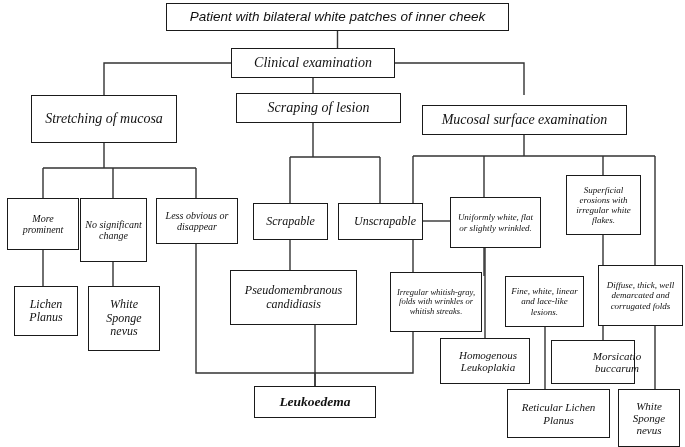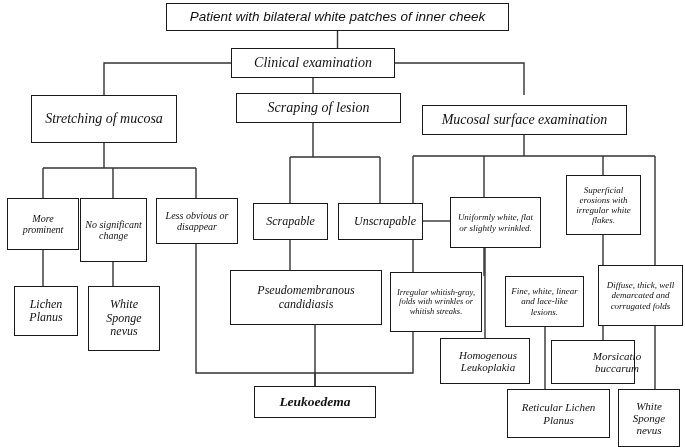--- a/index.html
+++ b/index.html
@@ -83,21 +83,21 @@
       </div>
       <div class="node f-serif" style="left: 566px; top: 175px; width: 75px; height: 60px; font-size: 9px;">
         <span>Superficial erosions with irregular white flakes.</span>
       </div>
       <div class="node f-serif" style="left: 14px; top: 286px; width: 64px; height: 50px; font-size: 12px;">
         <span>Lichen Planus</span>
       </div>
       <div class="node f-serif" style="left: 88px; top: 286px; width: 72px; height: 65px; font-size: 12px;">
         <span>White Sponge nevus</span>
       </div>
-      <div class="node f-serif" style="left: 230px; top: 270px; width: 152px; height: 55px; font-size: 12px;">
+      <div class="node f-serif" style="left: 230px; top: 270px; width: 127px; height: 55px; font-size: 12px;">
         <span>Pseudomembranous candidiasis</span>
       </div>
       <div class="node f-serif" style="left: 390px; top: 272px; width: 92px; height: 60px; font-size: 8.5px;">
         <span>Irregular whitish-gray, folds with wrinkles or whitish streaks.</span>
       </div>
       <div class="node f-serif" style="left: 505px; top: 276px; width: 79px; height: 51px; font-size: 9px;">
         <span>Fine, white, linear and lace-like lesions.</span>
       </div>
       <div class="node f-serif" style="left: 598px; top: 265px; width: 85px; height: 61px; font-size: 9px;">
         <span>Diffuse, thick, well demarcated and corrugated folds</span>

